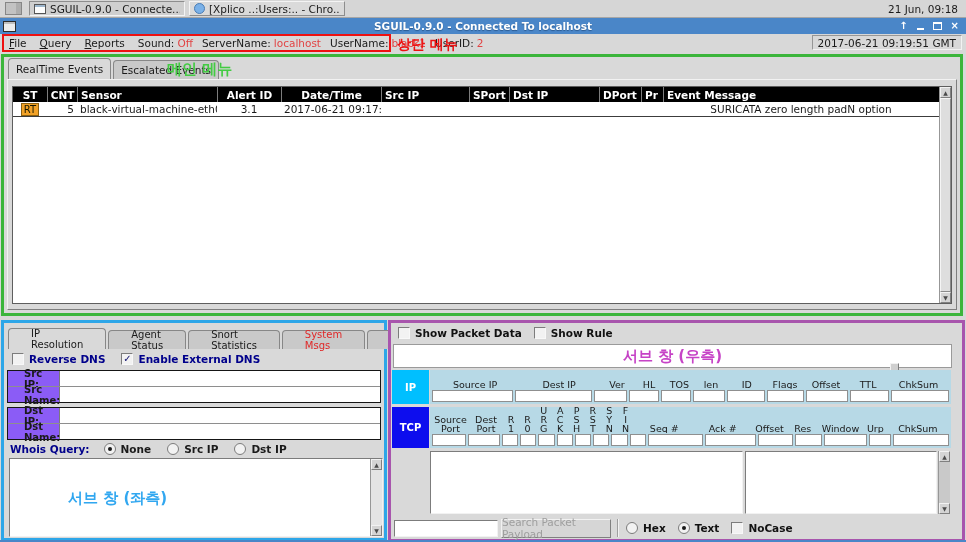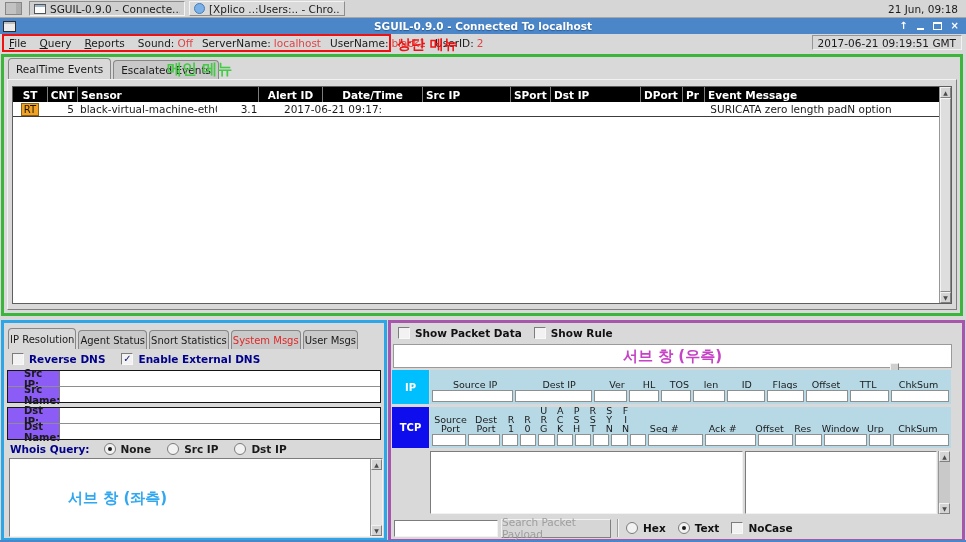--- a/index.html
+++ b/index.html
@@ -61,21 +61,21 @@
   .vscroll{position:absolute;right:0;top:0;bottom:0;width:12px;background:#c9c9c9;border-left:1px solid #979797;box-sizing:border-box;}
   .sarrow{position:absolute;left:0;width:11px;height:11px;background:#d4d4d4;border:1px solid;
           border-color:#f2f2f2 #808080 #808080 #f2f2f2;font-size:6px;line-height:9px;text-align:center;color:#4b4b4b;box-sizing:border-box;}
   .sarrow.up{top:0;} .sarrow.down{bottom:0;}
   .sthumb{position:absolute;left:0;top:11px;bottom:11px;width:11px;background:#dedede;border:1px solid;
           border-color:#f5f5f5 #8a8a8a #8a8a8a #f5f5f5;box-sizing:border-box;}
   
   .left-panel{position:absolute;left:1px;top:320px;width:386px;height:221px;border:3px solid #2da6e8;
               background:#d9d9d9;box-sizing:border-box;}
   .ltabs{position:absolute;left:4px;top:6px;display:flex;align-items:flex-end;height:20px;}
-  .ltabs .tab{font-size:10px;padding:0 1px;}
+  .ltabs .tab{font-size:10px;padding:0 22px;}
   .checkrow{position:absolute;left:8px;top:30px;display:flex;align-items:center;gap:16px;}
   .cbitem{display:flex;align-items:center;gap:5px;font-weight:bold;color:#00008b;font-size:10.5px;cursor:default;}
   .cbox{width:10px;height:10px;background:#f2f2f2;border:1px solid;border-color:#7c7c7c #f8f8f8 #f8f8f8 #7c7c7c;
         display:inline-flex;align-items:center;justify-content:center;font-size:10px;color:#10106e;line-height:10px;}
   .rbox{width:10px;height:10px;border-radius:50%;background:#f2f2f2;border:1px solid #7c7c7c;
         display:inline-flex;align-items:center;justify-content:center;}
   .rbox.sel::after{content:"";width:4px;height:4px;border-radius:50%;background:#1a1a1a;}
   .fgroup{position:absolute;left:3px;width:374px;border:1px solid #151515;background:#fff;box-sizing:border-box;}
   .frow{display:flex;height:15px;border-top:1px solid #8e8e8e;}
   .frow:first-child{border-top:none;}
@@ -169,21 +169,21 @@
         <div class="tab active">RealTime Events</div>
         <div class="tab">Escalated Events</div>
       </div>
     <div class="ann" style="left: 163px; top: 3px; font-size: 15px; color: rgb(67, 203, 67);">메인 메뉴</div>
     <div class="notebook">
       <div class="etable">
         <div class="ehead">
             <div class="cell" style="width: 34px; justify-content: center;">ST</div>
             <div class="cell" style="width: 30px; justify-content: center;">CNT</div>
             <div class="cell" style="width: 140px; justify-content: flex-start;">Sensor</div>
-            <div class="cell" style="width: 64px; justify-content: center; margin-left: 41px;">Alert ID</div>
+            <div class="cell" style="width: 64px; justify-content: center;">Alert ID</div>
             <div class="cell" style="width: 100px; justify-content: center;">Date/Time</div>
             <div class="cell" style="width: 88px; justify-content: flex-start;">Src IP</div>
             <div class="cell" style="width: 40px; justify-content: flex-start;">SPort</div>
             <div class="cell" style="width: 90px; justify-content: flex-start;">Dst IP</div>
             <div class="cell" style="width: 42px; justify-content: flex-start;">DPort</div>
             <div class="cell" style="width: 22px; justify-content: flex-start;">Pr</div>
             <div class="cell" style="width: auto; flex: 1 1 0%; justify-content: flex-start;">Event Message</div>
           </div>
         <div>
             <div class="erow">

